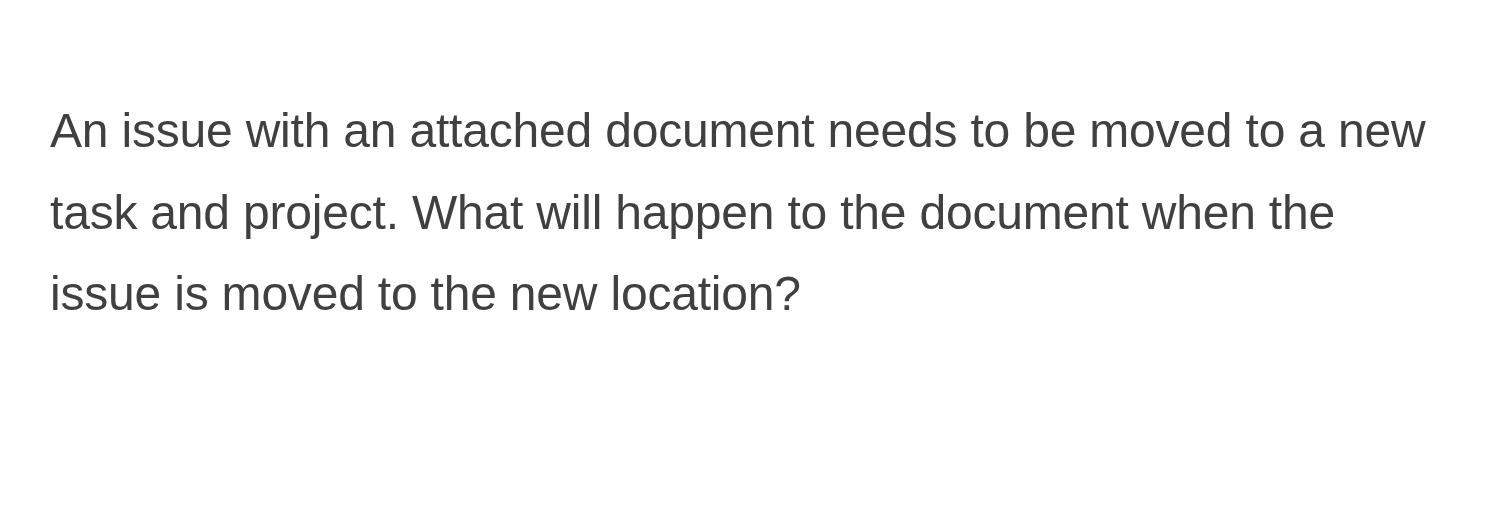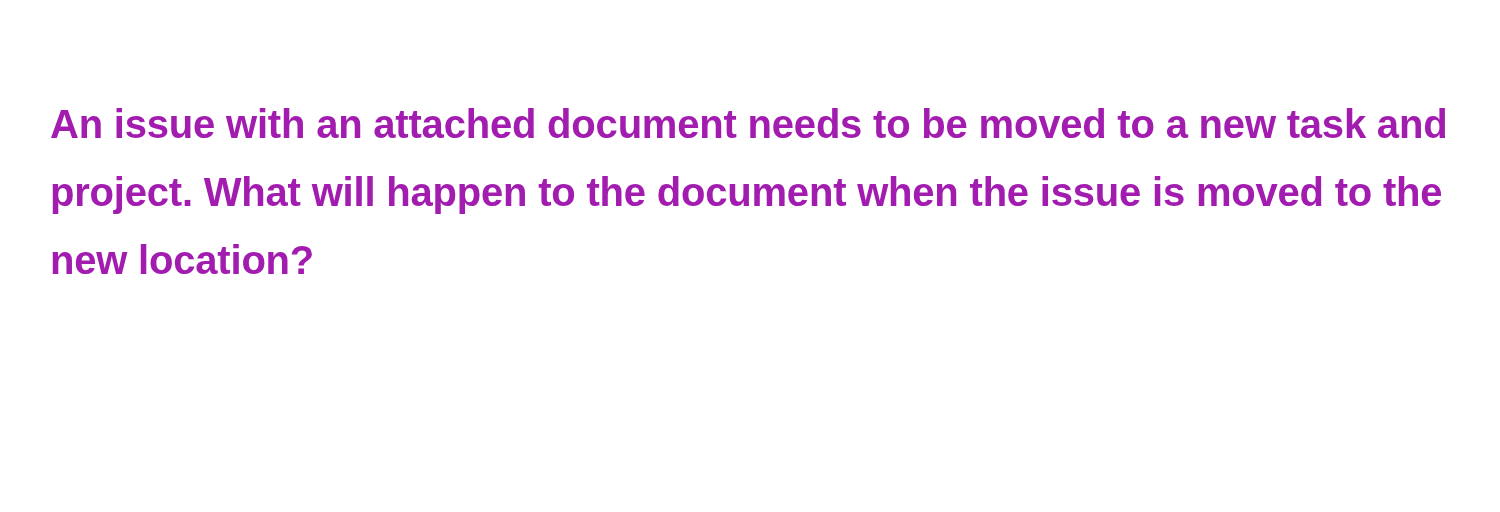--- a/index.html
+++ b/index.html
@@ -8,23 +8,23 @@
       box-sizing: border-box;
     }
     body {
       width: 1500px;
       height: 512px;
       background: #ffffff;
       font-family: -apple-system, BlinkMacSystemFont, "Segoe UI", Helvetica, Arial, sans-serif;
       padding: 90px 50px 50px 50px;
     }
     .question-text {
-      font-size: 40px;
+      font-size: 48px;
       line-height: 1.7;
-      color: #a21caf;
-      font-weight: 700;
+      color: #404040;
+      font-weight: 400;
       letter-spacing: -0.2px;
     }
   </style>
 </head>
 <body>
 
 <p class="question-text">An issue with an attached document needs to be moved to a new task and project. What will happen to the document when the issue is moved to the new location?</p>
 
 </body></html>

